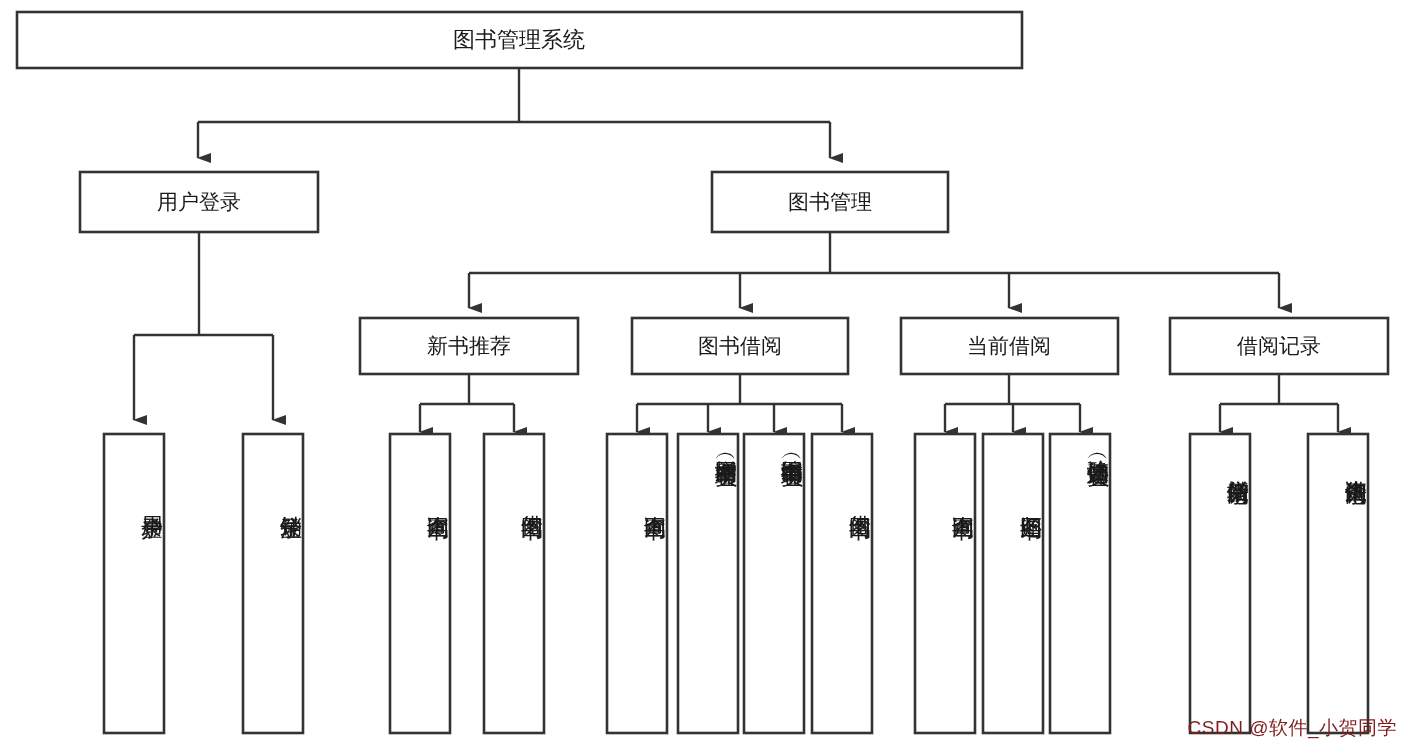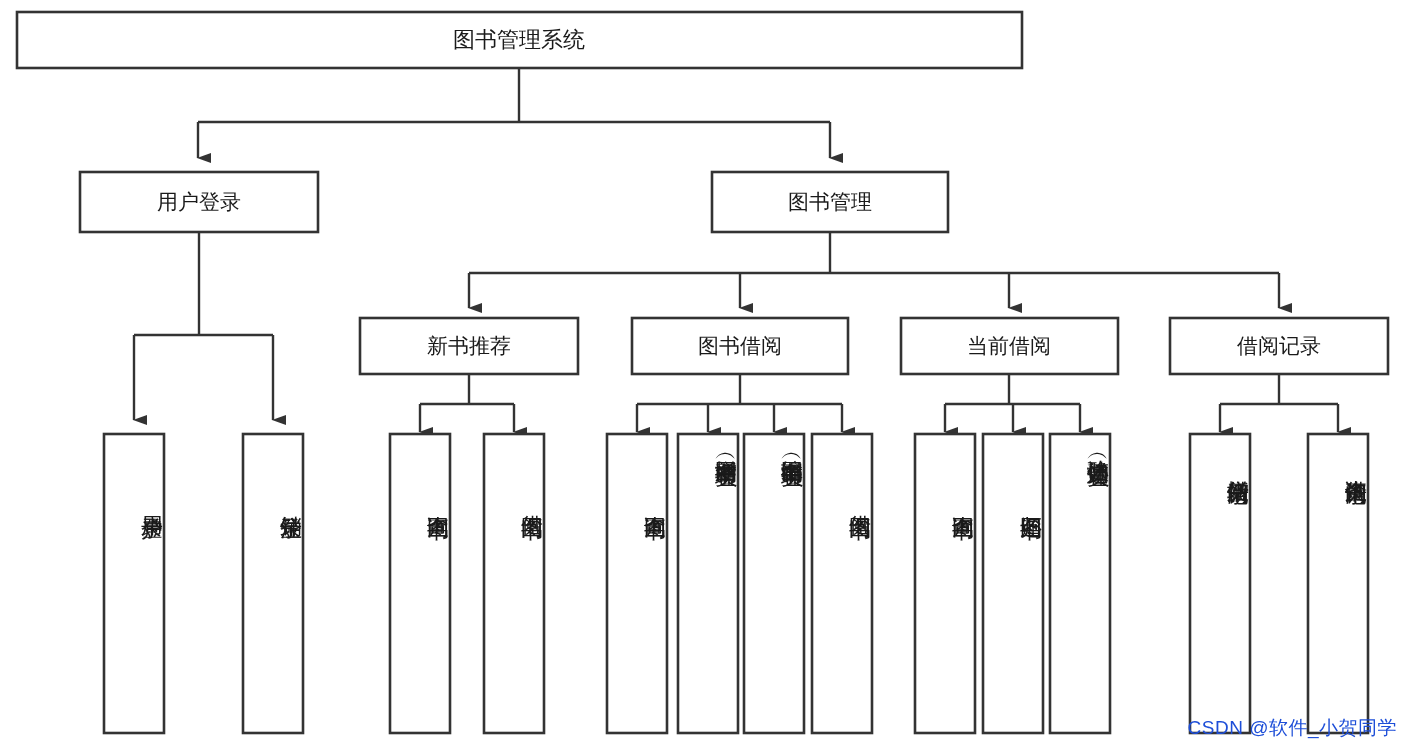--- a/index.html
+++ b/index.html
@@ -64,21 +64,21 @@
     text-align: center;
     pointer-events: none;
     white-space: nowrap;
   }
   .watermark {
     position: absolute;
     right: 8px;
     bottom: 6px;
     font-family: "Liberation Sans", "DejaVu Sans", sans-serif;
     font-size: 19px;
-    color: #1d4ed8;
+    color: #7f1d1d;
     letter-spacing: 0.5px;
     white-space: nowrap;
   }
 </style>
 </head>
 <body>
 
 <div id="diagram-root">
 
   <svg class="diagram-canvas" viewBox="0 0 1405 747" xmlns="http://www.w3.org/2000/svg">

